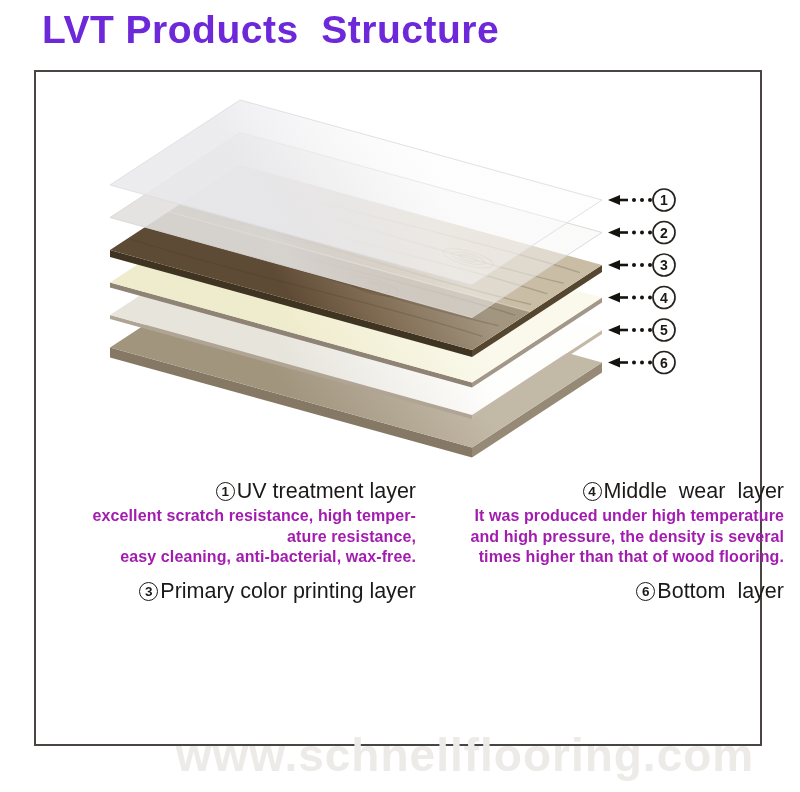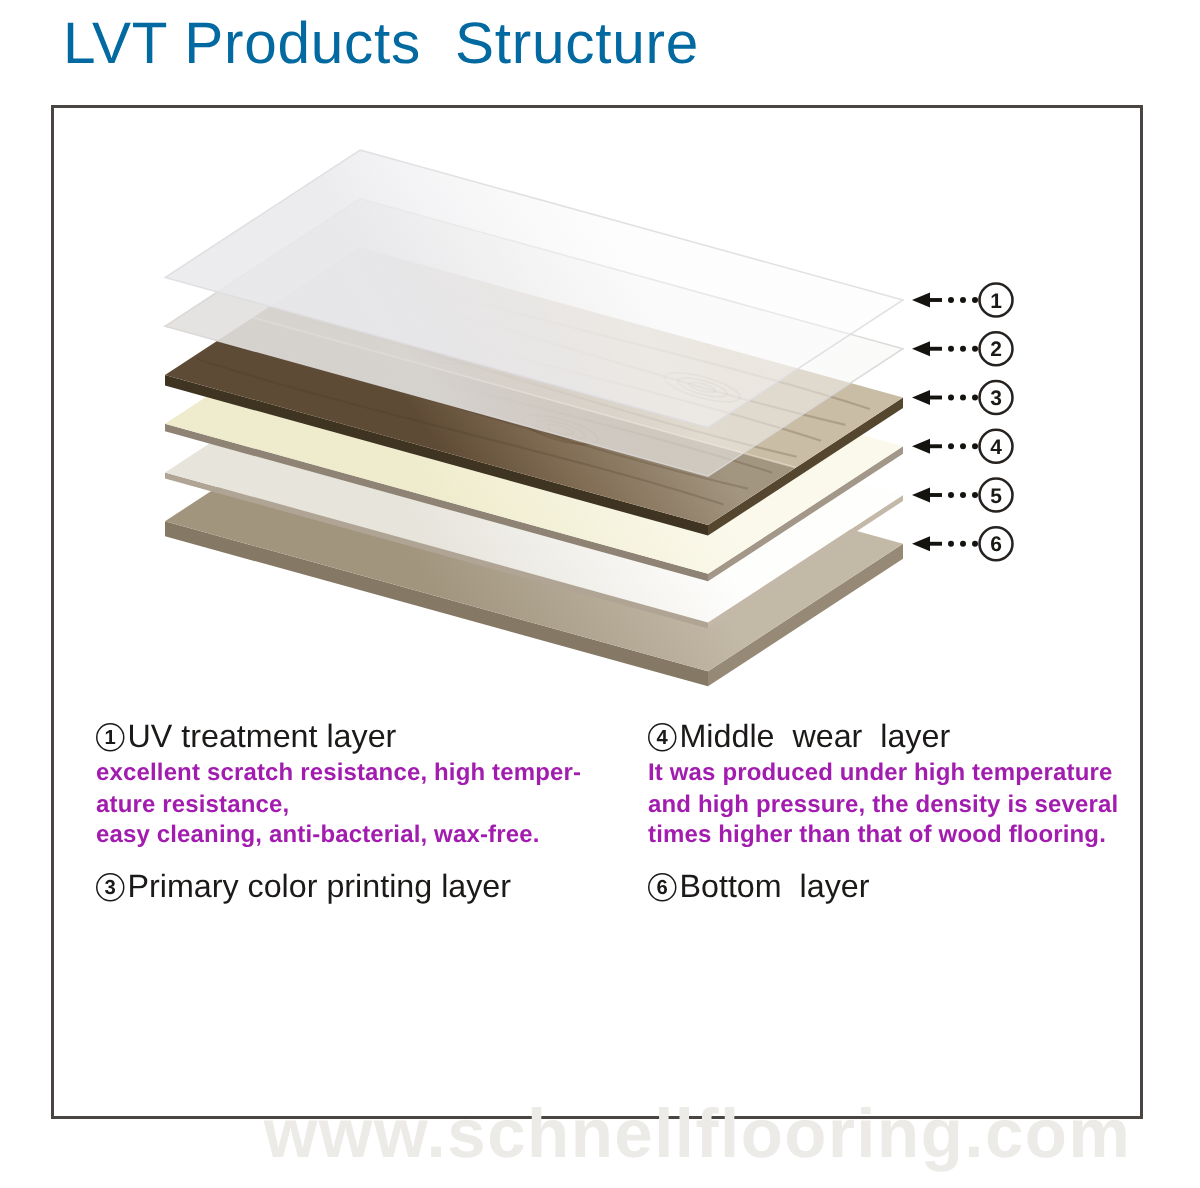--- a/index.html
+++ b/index.html
@@ -3,32 +3,32 @@
 <meta charset="utf-8">
 <style>
   html,body{margin:0;padding:0;}
   body{
     width:800px;height:792px;position:relative;overflow:hidden;
     background:#ffffff;color:#1c1a18;
     font-family:"Liberation Sans",sans-serif;
   }
   .title{
     position:absolute;left:42px;top:8px;
-    font-size:39px;font-weight:400;color:#0369a1;
+    font-size:39px;font-weight:700;color:#6d28d9;
     letter-spacing:.5px;white-space:pre;
   }
   .frame{
     position:absolute;left:34px;top:70px;width:728px;height:676px;
     border:2px solid #4a4442;box-sizing:border-box;
   }
   #diag{position:absolute;left:36px;top:72px;z-index:2;}
   .col{position:absolute;top:478px;z-index:3;}
   .col-left{left:64px;width:352px;}
   .col-right{left:432px;width:352px;}
-  .section{margin-bottom:10px;}
+  .section{margin-bottom:10px;text-align:right;}
   .sec-head{
     font-size:21.5px;line-height:27px;color:#1c1a18;
     white-space:pre;margin-bottom:1px;
   }
   .numc{
     display:inline-flex;width:19px;height:19px;box-sizing:border-box;
     border:1.6px solid #1c1a18;border-radius:50%;
     align-items:center;justify-content:center;
     font-size:13.5px;font-weight:600;line-height:1;
     position:relative;top:-2px;margin-right:2px;

